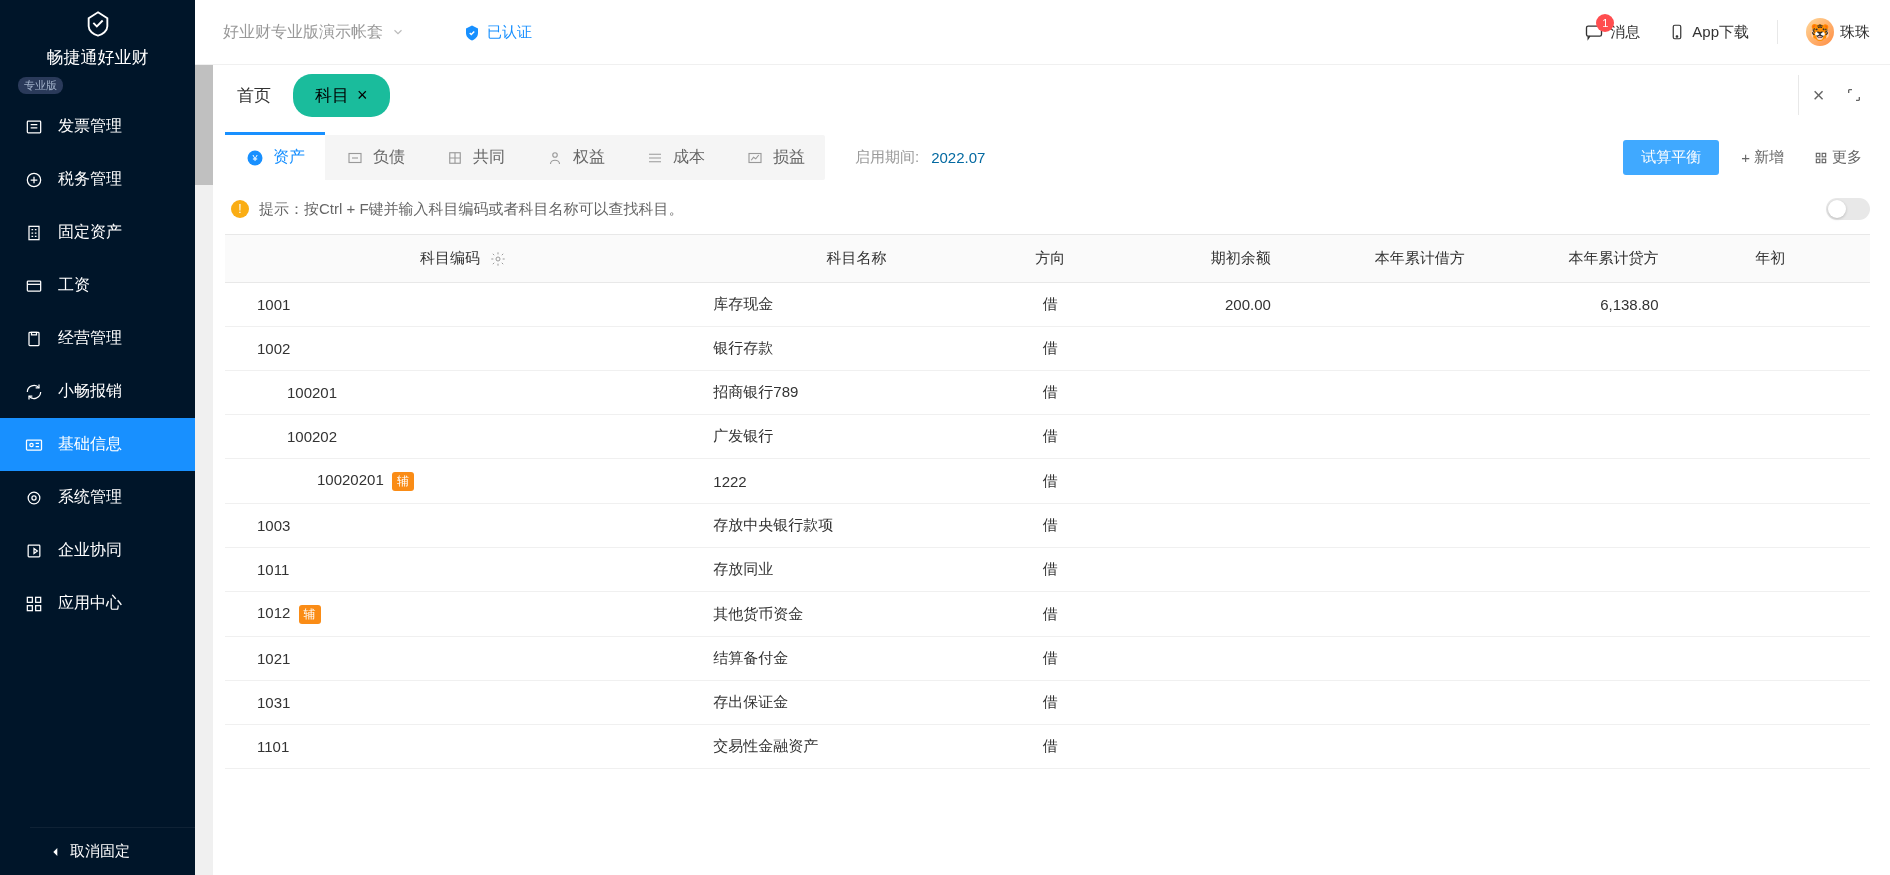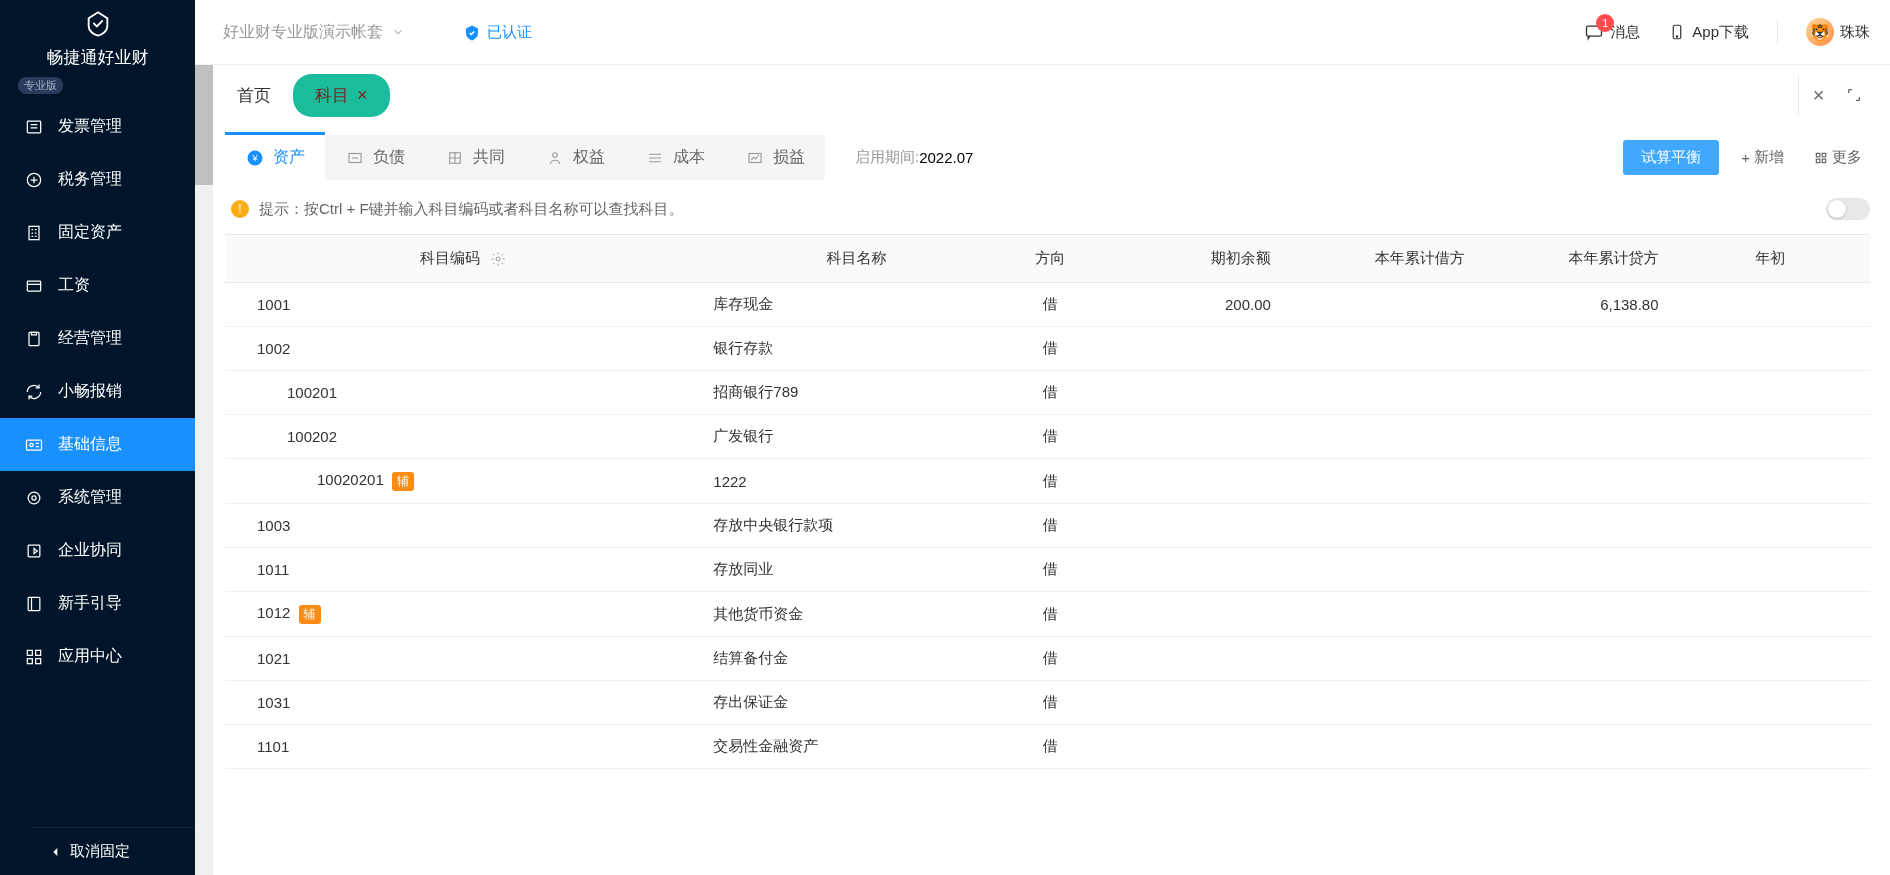--- a/index.html
+++ b/index.html
@@ -27,36 +27,36 @@
 .cert-badge { display: flex; align-items: flex-end; gap: 6px; margin-left: 50px; color: #1890ff; font-size: 15px; font-weight: 500; }
 .topbar-right { margin-left: auto; display: flex; align-items: center; gap: 28px; }
 .topbar-action { display: flex; align-items: center; gap: 6px; cursor: pointer; font-size: 15px; color: #333; position: relative; }
 .badge-count { position: absolute; top: -8px; left: 12px; background: #ff4d4f; color: #fff; border-radius: 50%; width: 18px; height: 18px; font-size: 11px; display: flex; align-items: center; justify-content: center; }
 .divider-v { width: 1px; height: 24px; background: #e8e8e8; }
 .avatar { width: 28px; height: 28px; border-radius: 50%; background: linear-gradient(135deg,#ffd89b,#ff8c42); display: flex; align-items: center; justify-content: center; font-size: 16px; }
 
 
 .tabs-row { display: flex; align-items: center; height: 60px; padding: 0 20px; position: relative; }
 .tab { padding: 10px 22px; font-size: 17px; color: #333; cursor: pointer; display: flex; align-items: center; gap: 8px; }
-.tab.active { background: #1abc9c; color: #7f1d1d; border-radius: 19px; }
+.tab.active { background: #1abc9c; color: #000000; border-radius: 19px; }
 .tab-close { font-size: 18px; line-height: 1; }
 .tabs-close-all { margin-left: auto; width: 40px; height: 40px; display: flex; align-items: center; justify-content: center; border-left: 1px solid #e8e8e8; cursor: pointer; font-size: 20px; color: #666; }
 .tabs-expand { width: 32px; display: flex; align-items: center; justify-content: center; cursor: pointer; color: #666;}
 
 
 .content { flex: 1; padding: 0 20px 0 30px; overflow: hidden; display: flex; flex-direction: column; }
 
 
 .toolbar { display: flex; align-items: center; padding: 10px 0; gap: 0; }
 .cat-tabs { display: flex; align-items: center; background: #f5f5f5; border-radius: 2px; }
 .cat-tab { display: flex; align-items: center; gap: 8px; padding: 12px 20px; font-size: 16px; cursor: pointer; color: #666; position: relative; }
 .cat-tab.active { background: #fff; color: #1890ff; border-top: 3px solid #1890ff; margin-top: -3px; }
 .cat-icon { width: 20px; height: 20px; display: flex; align-items: center; justify-content: center; }
 .period-label { margin-left: 30px; color: #999; font-size: 15px; }
-.period-value { margin-left: 0; color: #000000; font-size: 15px; }
+.period-value { margin-left: 12px; color: #0369a1; font-size: 15px; }
 .toolbar-right { margin-left: auto; display: flex; align-items: center; gap: 14px; }
 .btn-primary { background: #40a9ff; color: #fff; padding: 8px 18px; border-radius: 3px; font-size: 15px; cursor: pointer; border: none; }
 .btn-text { display: flex; align-items: center; gap: 4px; color: #666; font-size: 15px; cursor: pointer; padding: 6px 8px; }
 
 
 .hint-row { display: flex; align-items: center; padding: 8px 0 14px 6px; gap: 10px; }
 .hint-icon { width: 18px; height: 18px; border-radius: 50%; background: #faad14; color: #fff; display: flex; align-items: center; justify-content: center; font-size: 12px; }
 .hint-text { color: #666; font-size: 15px; }
 .toggle-wrap { margin-left: auto; width: 44px; height: 22px; background: #e8e8e8; border-radius: 11px; position: relative; cursor: pointer; }
 .toggle-knob { width: 18px; height: 18px; background: #fff; border-radius: 50%; position: absolute; top: 2px; left: 2px; box-shadow: 0 1px 3px rgba(0,0,0,0.2); }
@@ -171,29 +171,20 @@
         <span>系统管理</span>
       </div>
       <div class="sidebar-item">
         <span class="icon">
             <svg width="20" height="20" viewBox="0 0 24 24" stroke="#fff" fill="none" stroke-width="1.5">
               <rect x="5" y="5" width="14" height="14" rx="1"></rect>
               <path d="M12 9l4 3-4 3V9z"></path>
             </svg>
           </span>
         <span>企业协同</span>
-      </div>
-      <div class="sidebar-item">
-        <span class="icon">
-            <svg width="20" height="20" viewBox="0 0 24 24" stroke="#fff" fill="none" stroke-width="1.5">
-              <rect x="5" y="4" width="14" height="16" rx="1"></rect>
-              <path d="M9 4v16"></path>
-            </svg>
-          </span>
-        <span>新手引导</span>
       </div>
       <div class="sidebar-item">
         <span class="icon">
             <svg width="20" height="20" viewBox="0 0 24 24" stroke="#fff" fill="none" stroke-width="1.5">
               <rect x="4" y="4" width="6" height="6"></rect>
               <rect x="14" y="4" width="6" height="6"></rect>
               <rect x="4" y="14" width="6" height="6"></rect>
               <rect x="14" y="14" width="6" height="6"></rect>
             </svg>
           </span>

